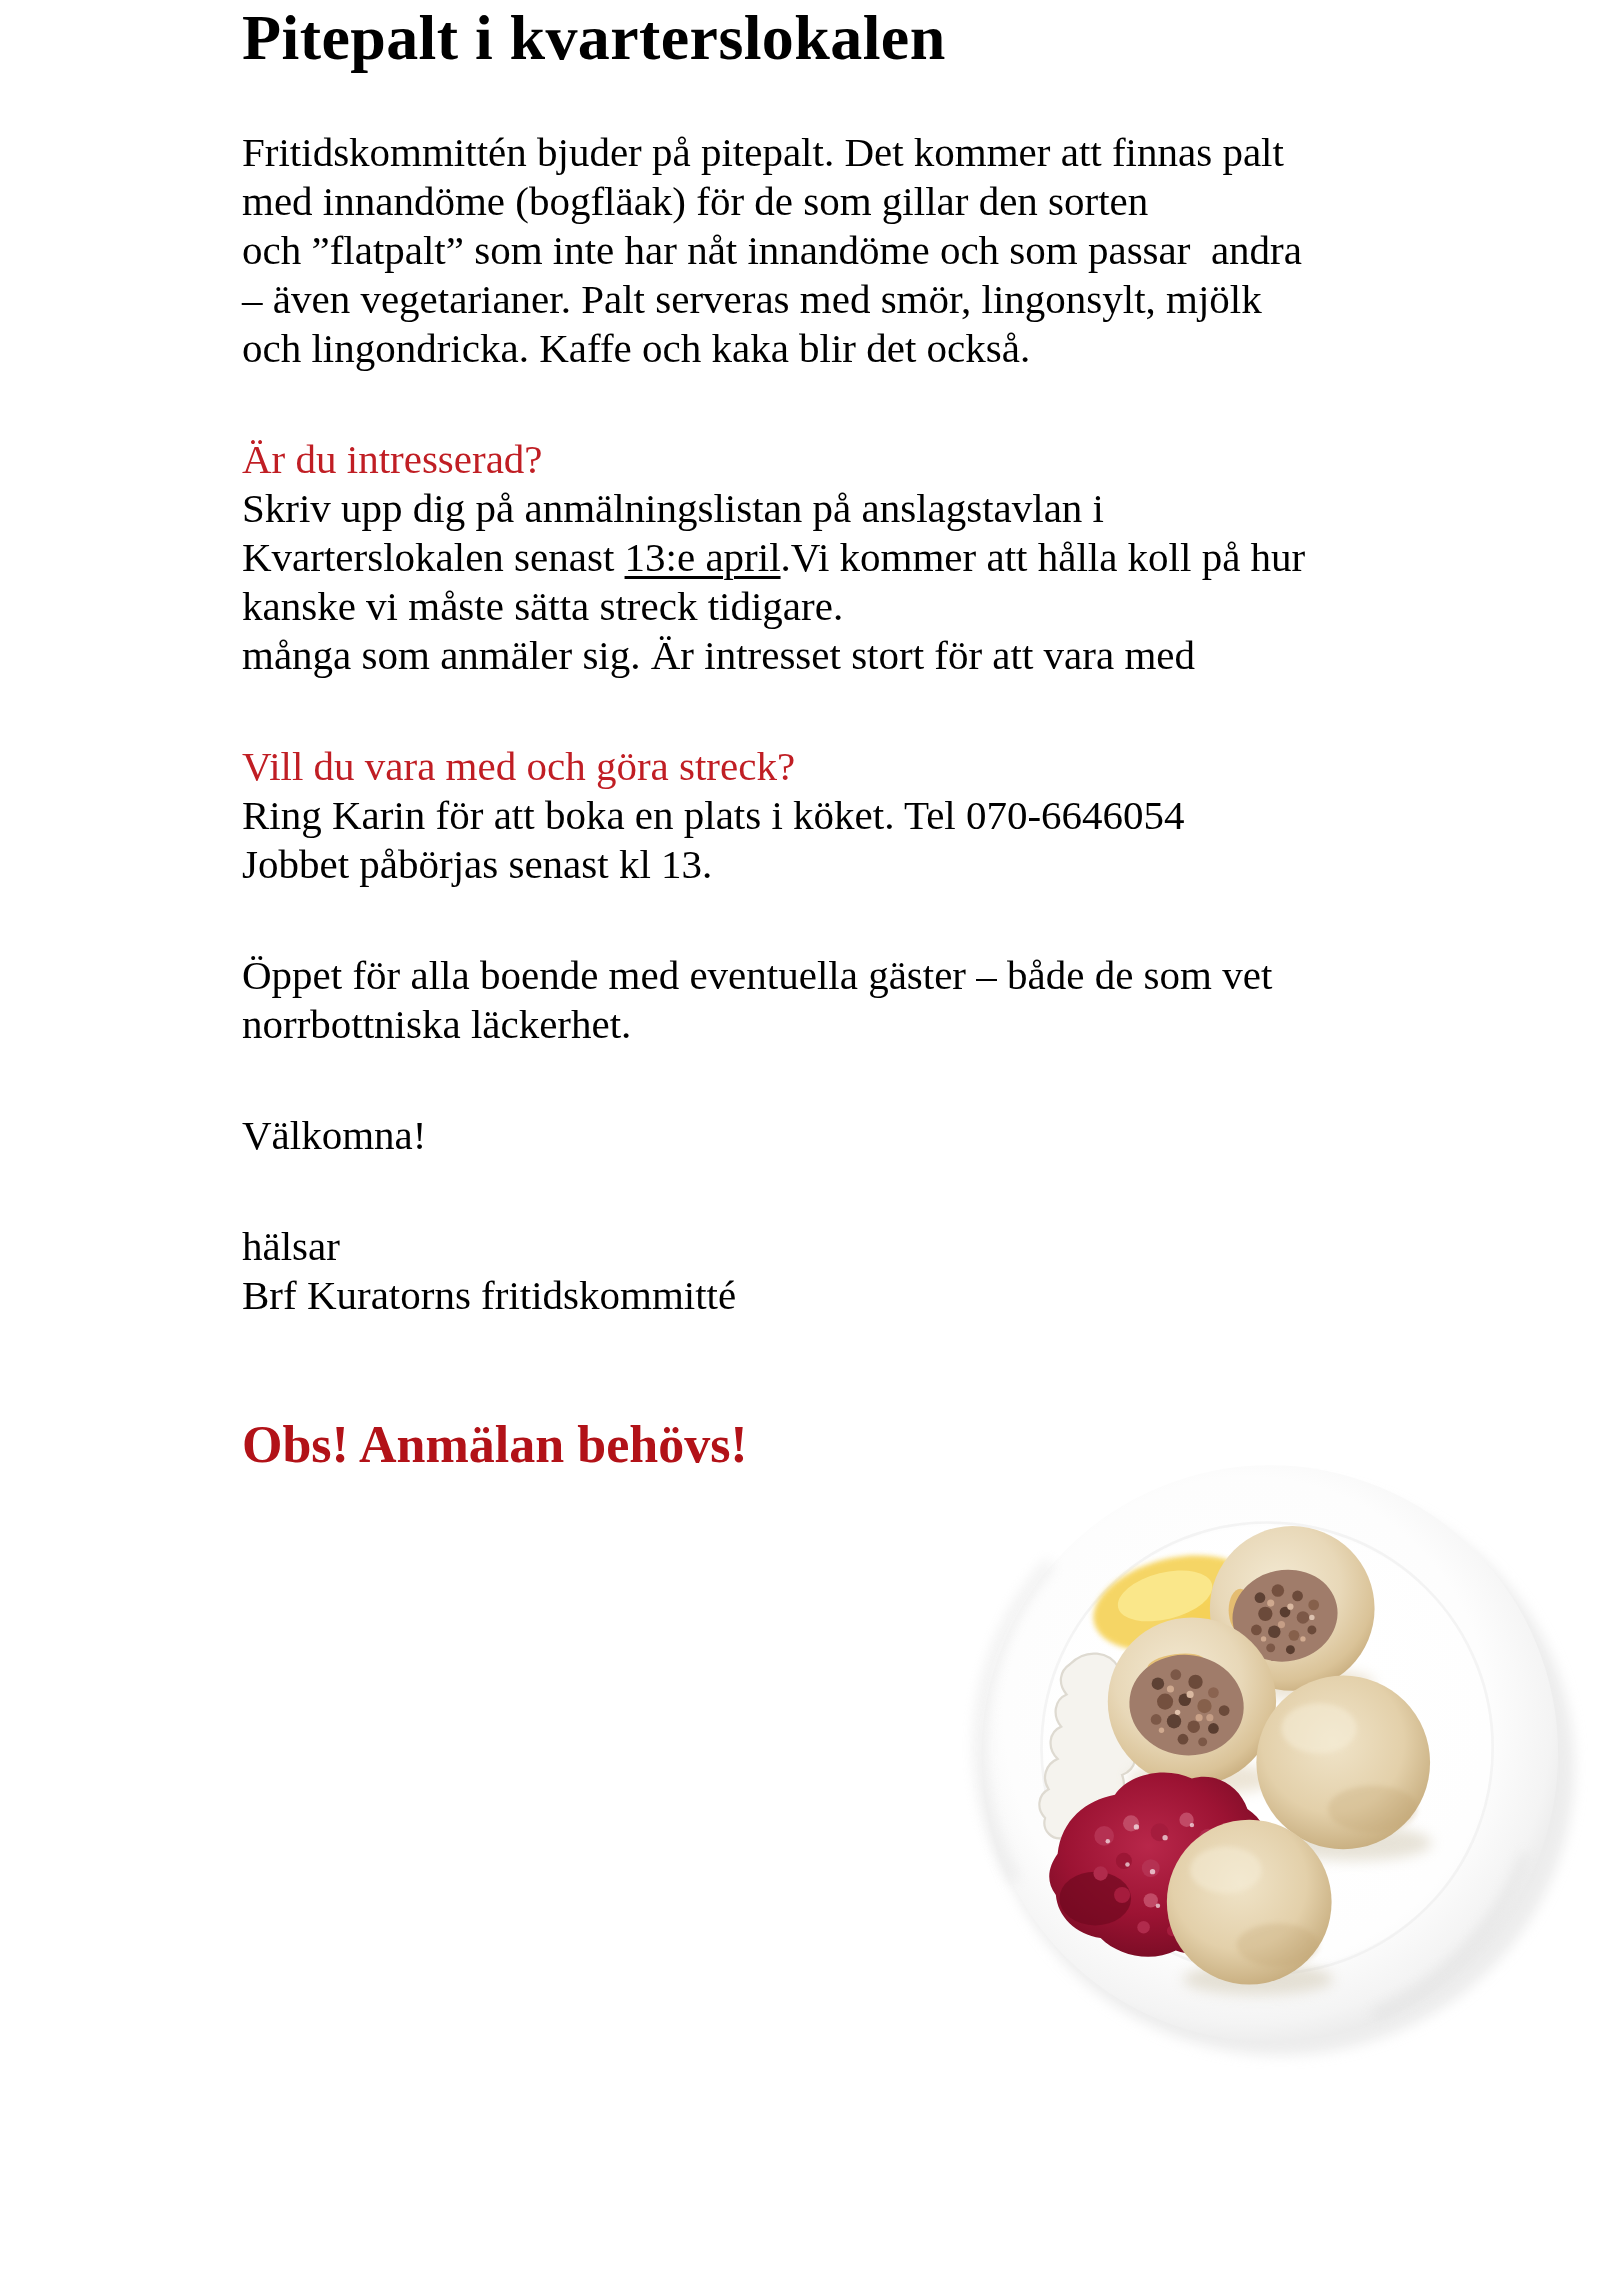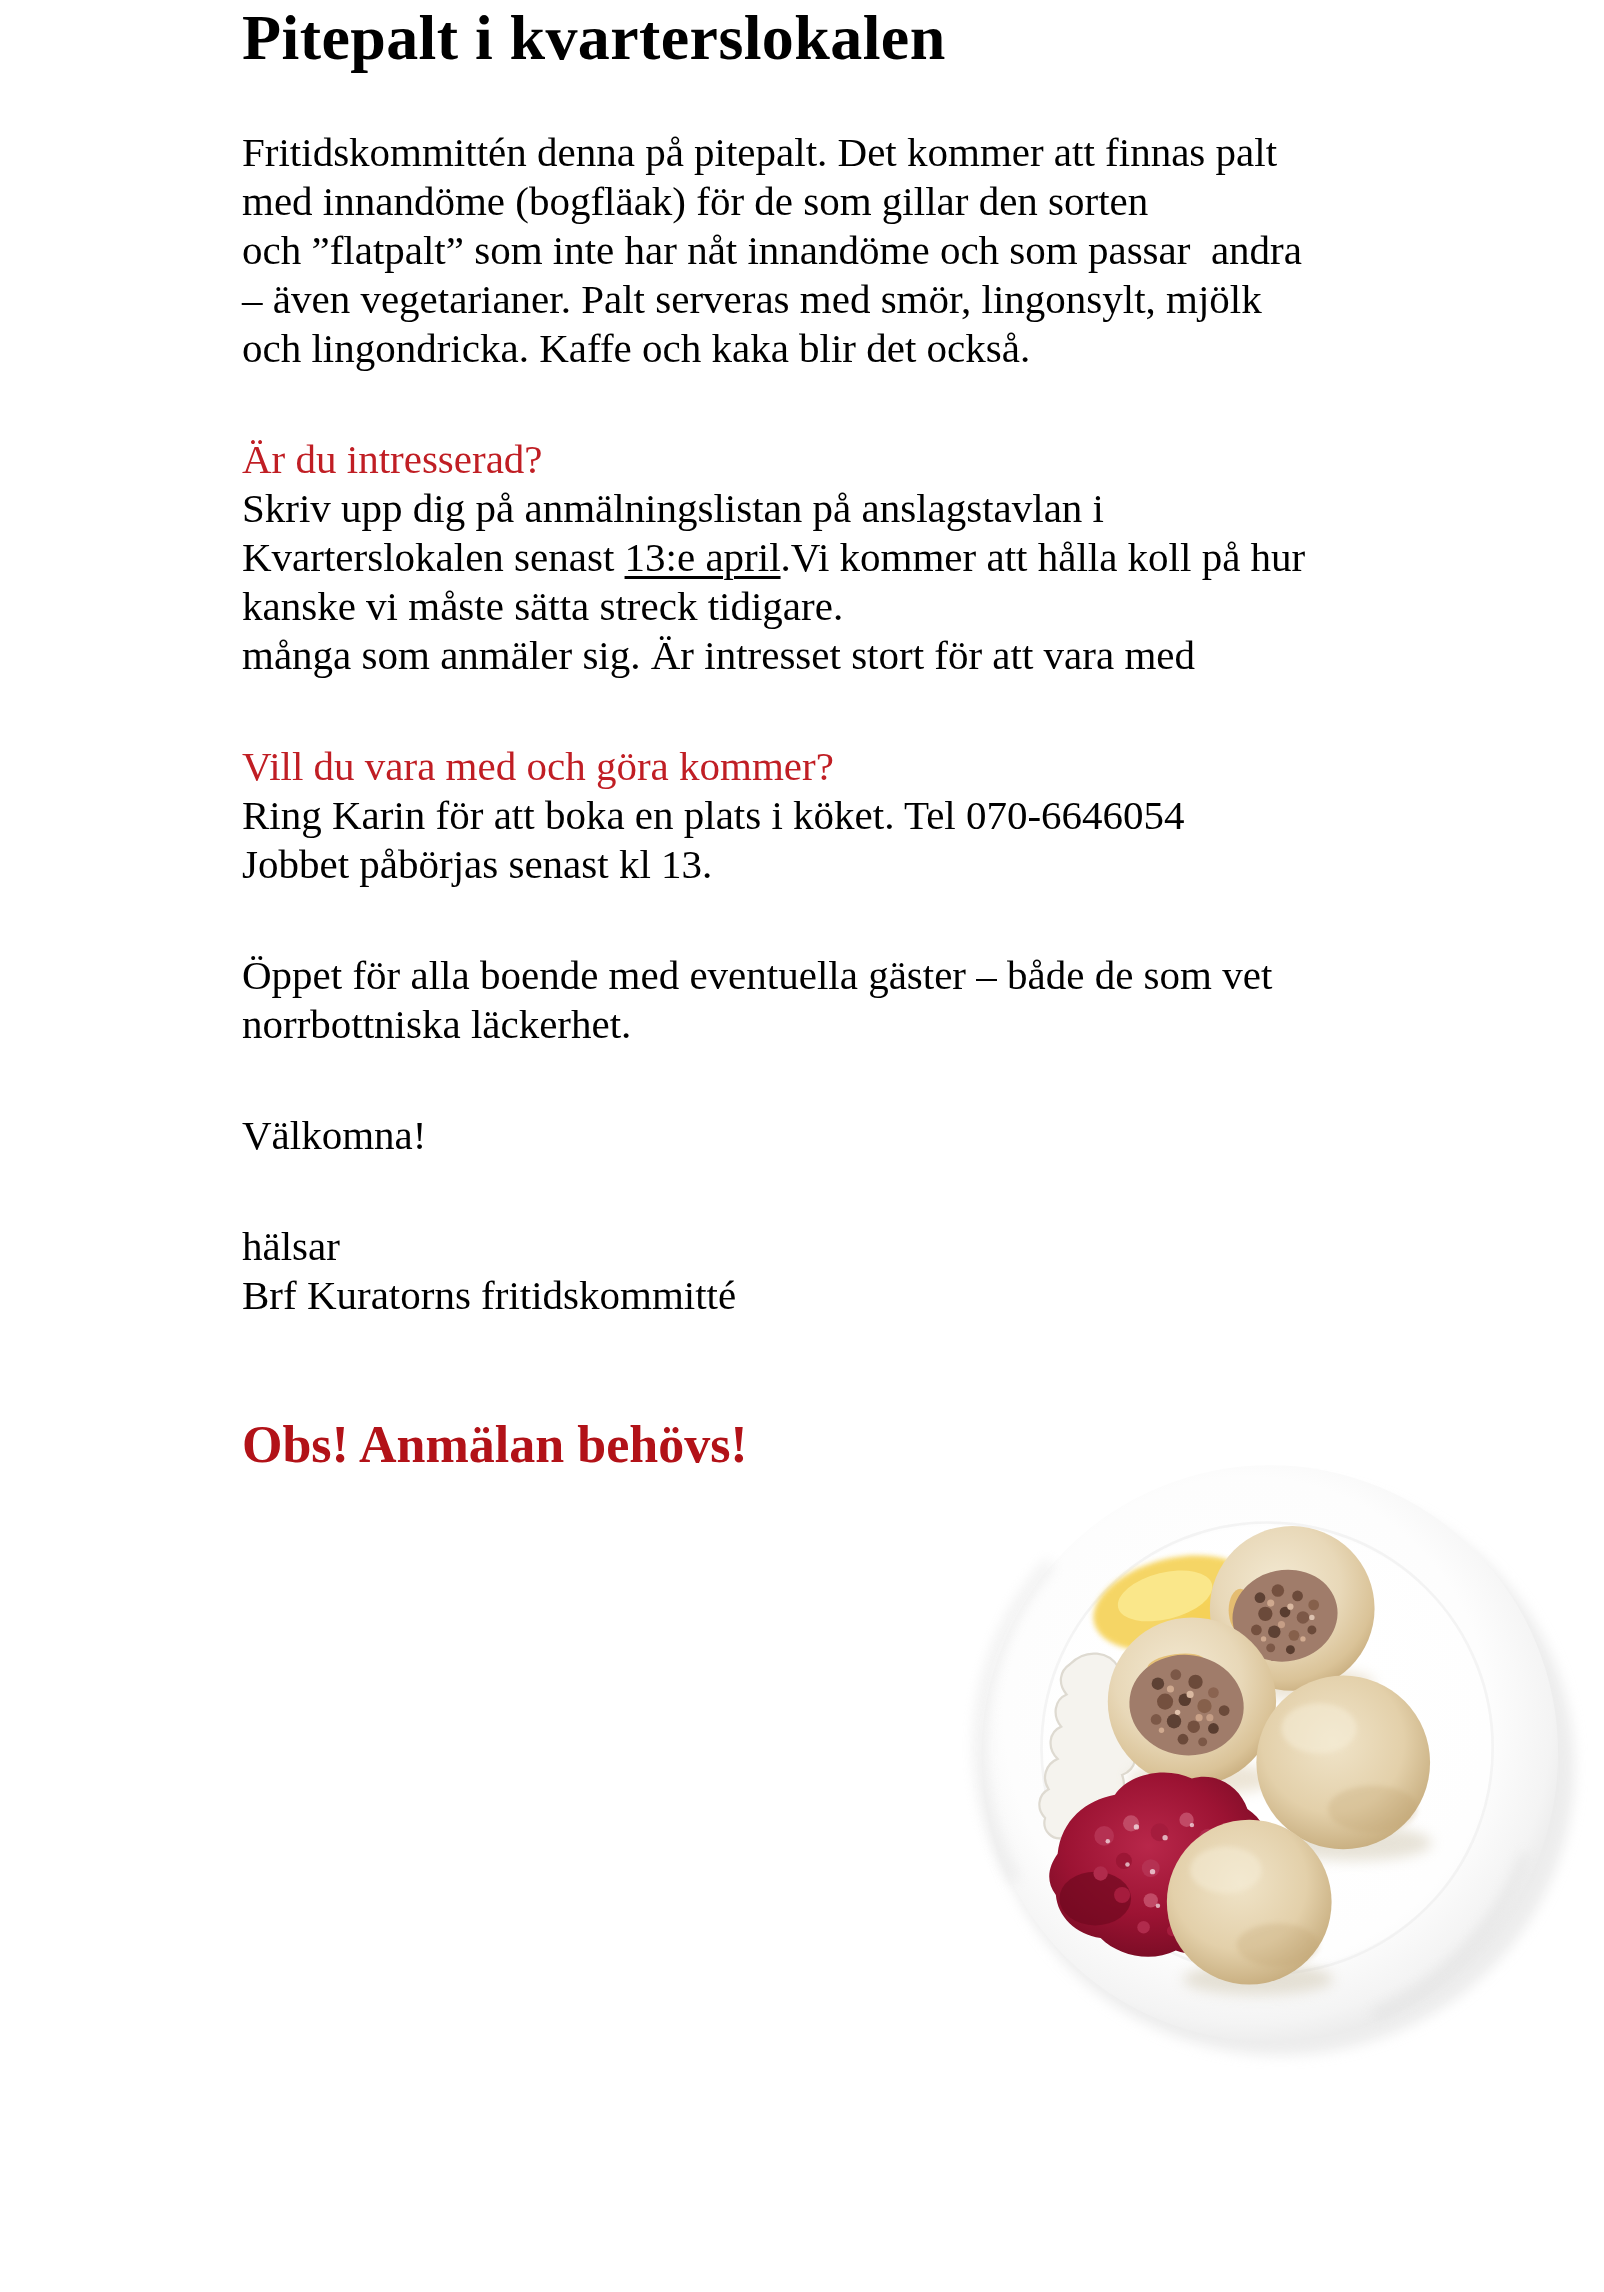--- a/index.html
+++ b/index.html
@@ -75,37 +75,37 @@
 </style>
 </head>
 <body style="background: rgb(255, 255, 255); color: rgb(0, 0, 0);">
 
 <div class="doc">
 
   <div class="title">Pitepalt i kvarterslokalen</div>
 
 
   <div class="para first">
-    <div class="line">Fritidskommittén denna på pitepalt. Det kommer att finnas palt</div>
+    <div class="line">Fritidskommittén bjuder på pitepalt. Det kommer att finnas palt</div>
     <div class="line">med innandöme (bogfläak) för de som gillar den sorten</div>
     <div class="line">och ”flatpalt” som inte har nåt innandöme och som passar  andra</div>
     <div class="line">– även vegetarianer. Palt serveras med smör, lingonsylt, mjölk</div>
     <div class="line">och lingondricka. Kaffe och kaka blir det också.</div>
   </div>
 
   <div class="para">
     <div class="line red-heading">Är du intresserad?</div>
     <div class="line">Skriv upp dig på anmälningslistan på anslagstavlan i</div>
     <div class="line"><span>Kvarterslokalen senast </span><span class="u">13:e april</span><span>.Vi kommer att hålla koll på hur</span></div>
     <div class="line">kanske vi måste sätta streck tidigare.</div>
     <div class="line">många som anmäler sig. Är intresset stort för att vara med</div>
   </div>
 
   <div class="para">
-    <div class="line red-heading">Vill du vara med och göra kommer?</div>
+    <div class="line red-heading">Vill du vara med och göra streck?</div>
     <div class="line">Ring Karin för att boka en plats i köket. Tel 070-6646054</div>
     <div class="line">Jobbet påbörjas senast kl 13.</div>
   </div>
 
   <div class="para">
     <div class="line">Öppet för alla boende med eventuella gäster – både de som vet</div>
     <div class="line">norrbottniska läckerhet.</div>
   </div>
 
   <div class="para">

